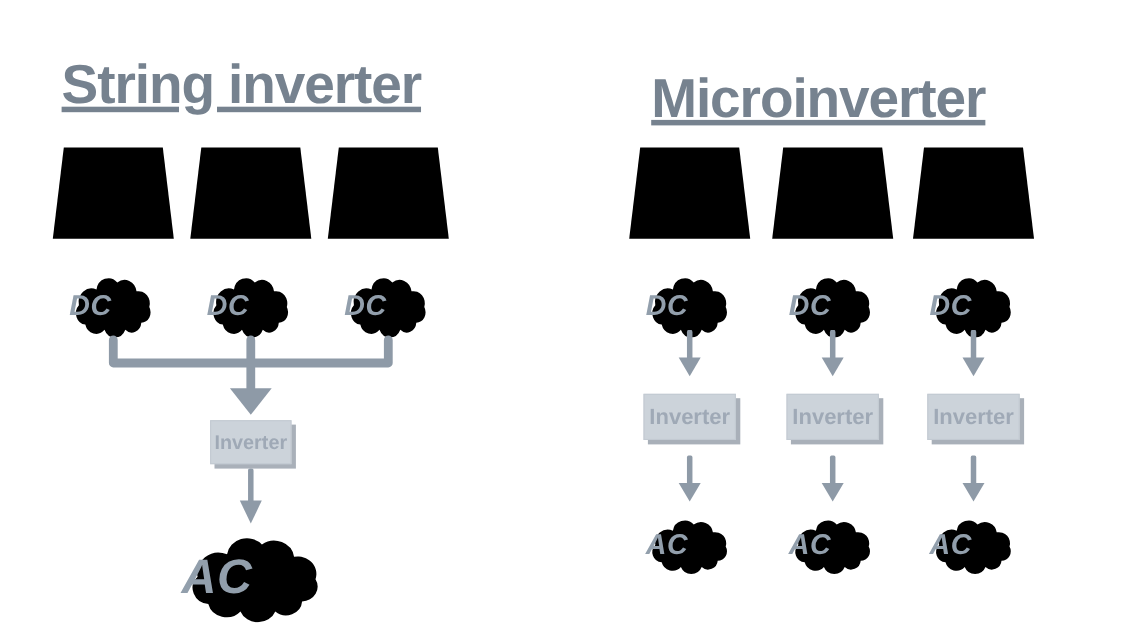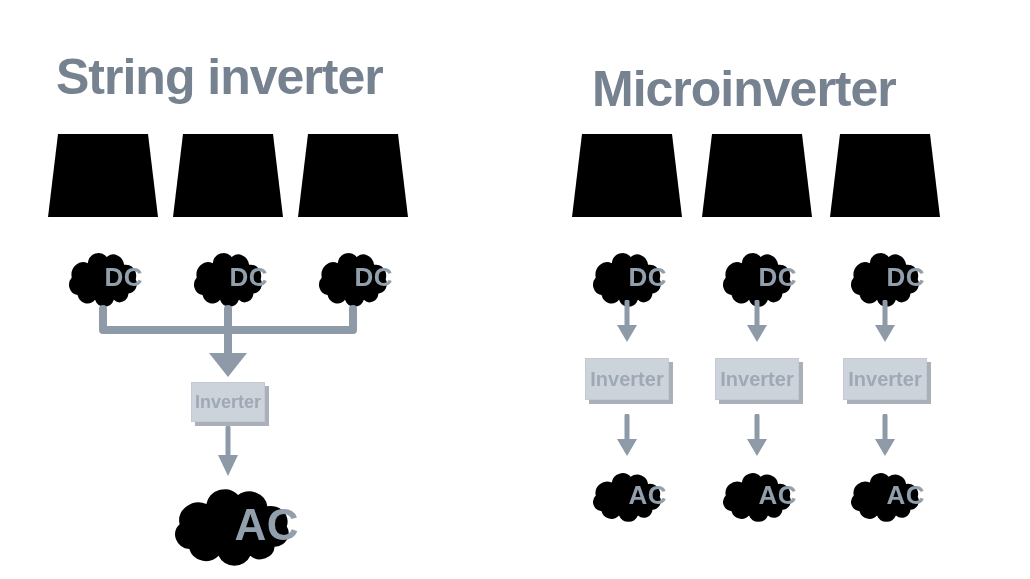--- a/index.html
+++ b/index.html
@@ -23,25 +23,26 @@
   }
   .abs{position:absolute;}
   .title{
     position:absolute;
     font-size:50px;
     font-weight:700;
     letter-spacing:-1px;
     color:var(--title);
     line-height:1.0;
     white-space:nowrap;
+    text-decoration:underline;
   }
   .panel-icon{display:block;}
   .cloud{
     position:absolute;
-    display:flex;align-items:center;justify-content:flex-end;
+    display:flex;align-items:center;justify-content:flex-start;font-style:italic;
   }
   .cloud svg{position:absolute;inset:0;width:100%;height:100%;}
   .cloud-label{
     position:relative;
     font-weight:700;
     color:var(--cloud-text);
     letter-spacing:0.5px;
     padding-top:3px;
   }
   .cloud.small .cloud-label{font-size:26px;}

